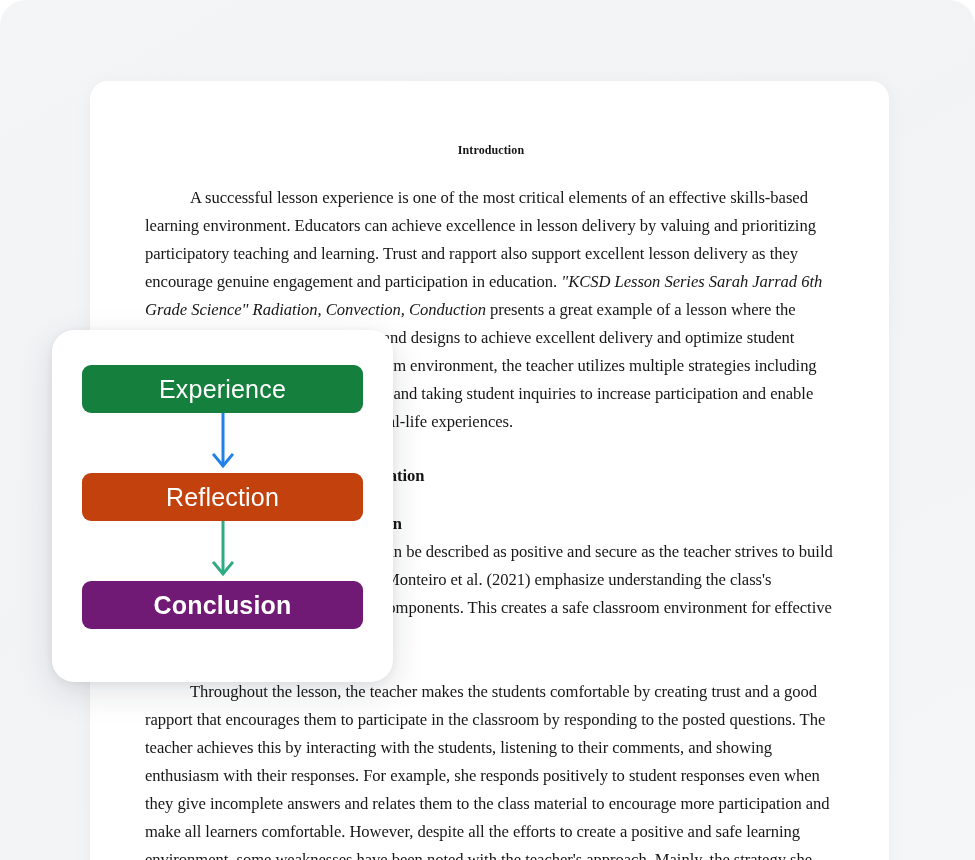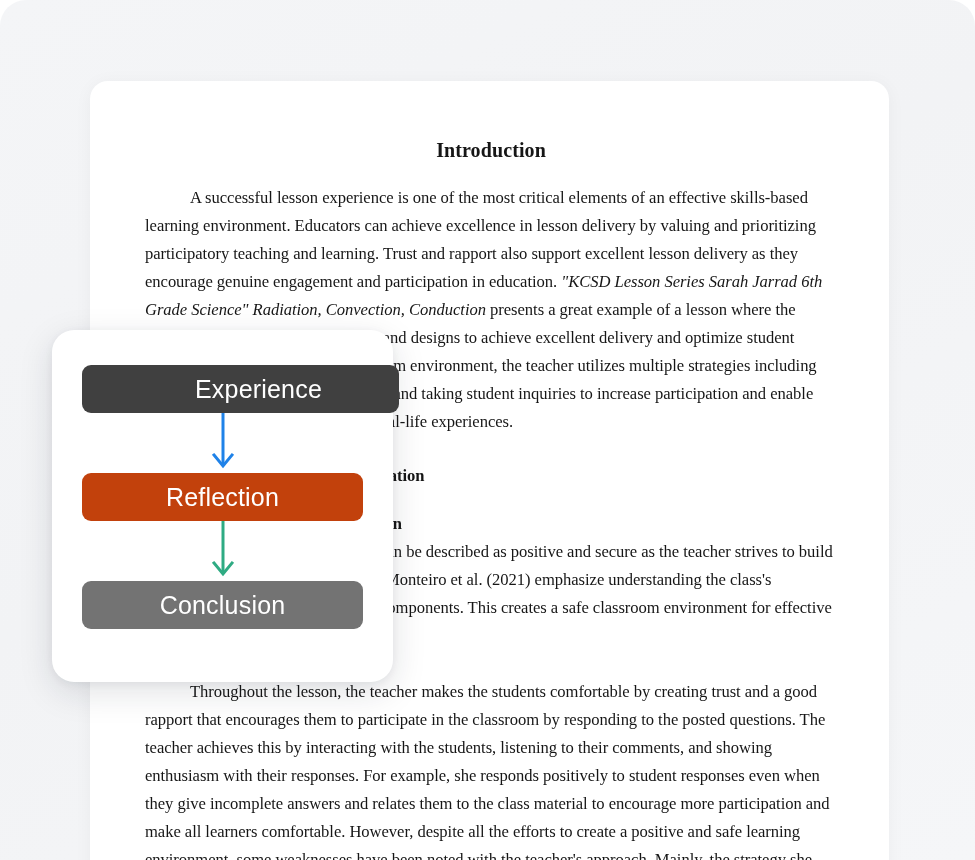--- a/index.html
+++ b/index.html
@@ -47,21 +47,21 @@
   .doc-inner {
     position: absolute;
     left: 55px;
     top: 55px;
     width: 692px;
   }
 
   .doc-title {
     text-align: center;
     font-weight: bold;
-    font-size: 20px;
+    font-size: 12px;
     color: #161616;
     line-height: 28px;
     margin: 0 0 20px 0;
     letter-spacing: .1px;
   }
 
   .doc-p {
     font-size: 16.6px;
     line-height: 28px;
     color: #161616;
@@ -159,21 +159,21 @@
       <div class="spacer-line"></div>
 
       <p class="doc-p">Throughout the lesson, the teacher makes the students comfortable by creating trust and a good rapport that encourages them to participate in the classroom by responding to the posted questions. The teacher achieves this by interacting with the students, listening to their comments, and showing enthusiasm with their responses. For example, she responds positively to student responses even when they give incomplete answers and relates them to the class material to encourage more participation and make all learners comfortable. However, despite all the efforts to create a positive and safe learning environment, some weaknesses have been noted with the teacher's approach. Mainly, the strategy she uses in distributing</p>
 
     </div>
   </div>
 
   <div class="flow-card">
     <div class="flow-stack">
 
-      <div class="flow-node" style="background:#404040;padding-left:36px;">
+      <div class="flow-node" style="background:#15803d;">
         <span>Experience</span>
       </div>
 
       <div class="flow-connector">
         <svg width="24" height="60" viewBox="0 0 24 60">
           <line x1="12" y1="0" x2="12" y2="51" stroke="#1f82e8" stroke-width="3"></line>
           <polyline points="3,42 12,53 21,42" fill="none" stroke="#1f82e8" stroke-width="3" stroke-linecap="square" stroke-linejoin="miter"></polyline>
         </svg>
       </div>
 
@@ -181,20 +181,20 @@
         <span>Reflection</span>
       </div>
 
       <div class="flow-connector">
         <svg width="24" height="60" viewBox="0 0 24 60">
           <line x1="12" y1="0" x2="12" y2="51" stroke="#2fab83" stroke-width="3"></line>
           <polyline points="3,42 12,53 21,42" fill="none" stroke="#2fab83" stroke-width="3" stroke-linecap="square" stroke-linejoin="miter"></polyline>
         </svg>
       </div>
 
-      <div class="flow-node" style="background:#737373;">
+      <div class="flow-node" style="background:#701a75;font-weight:bold;">
         <span>Conclusion</span>
       </div>
 
     </div>
   </div>
 
 </div>
 
 </body></html>

